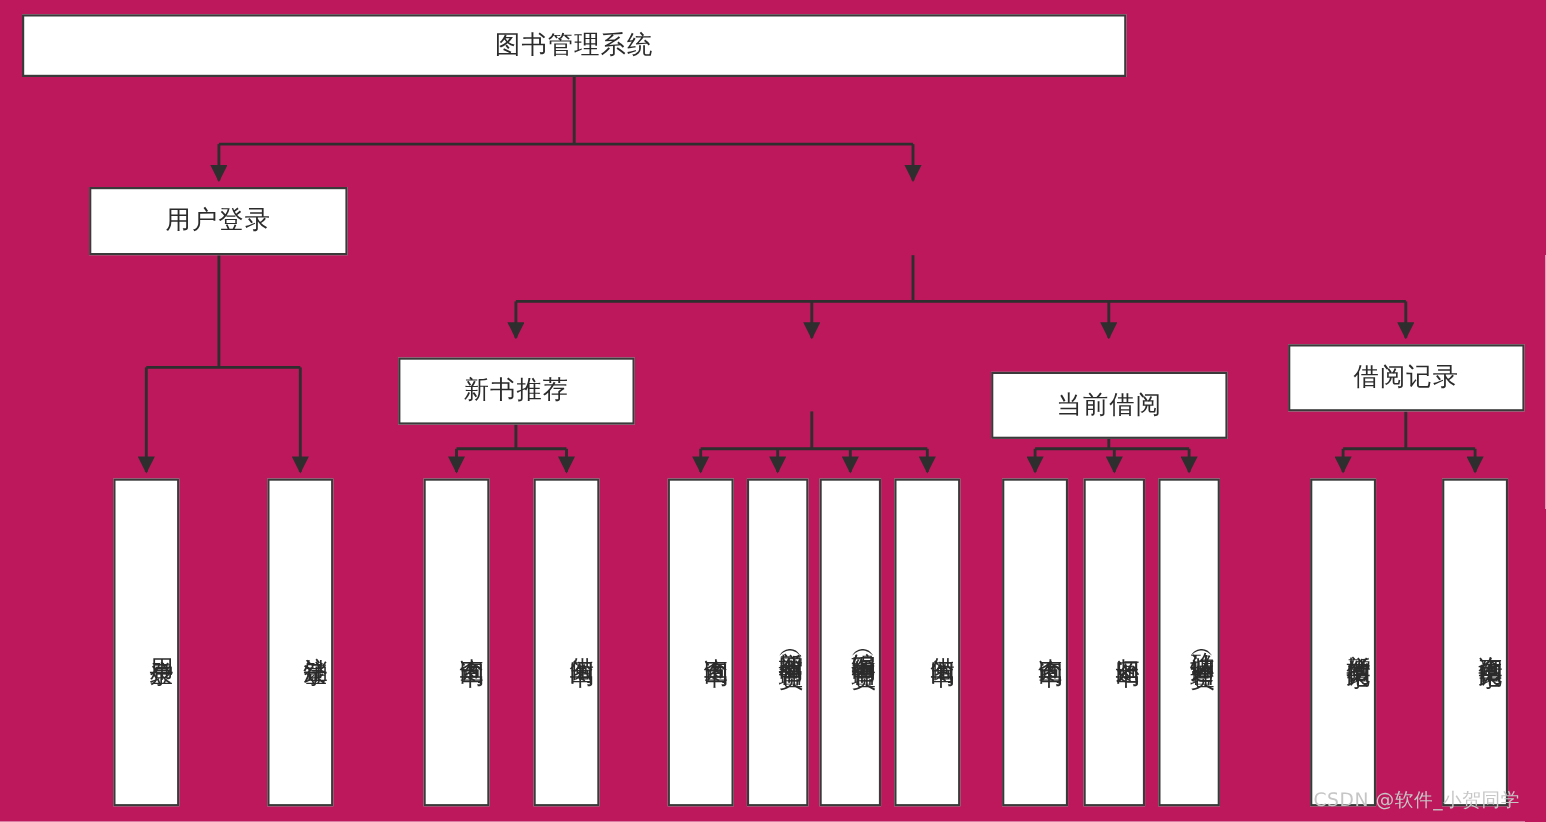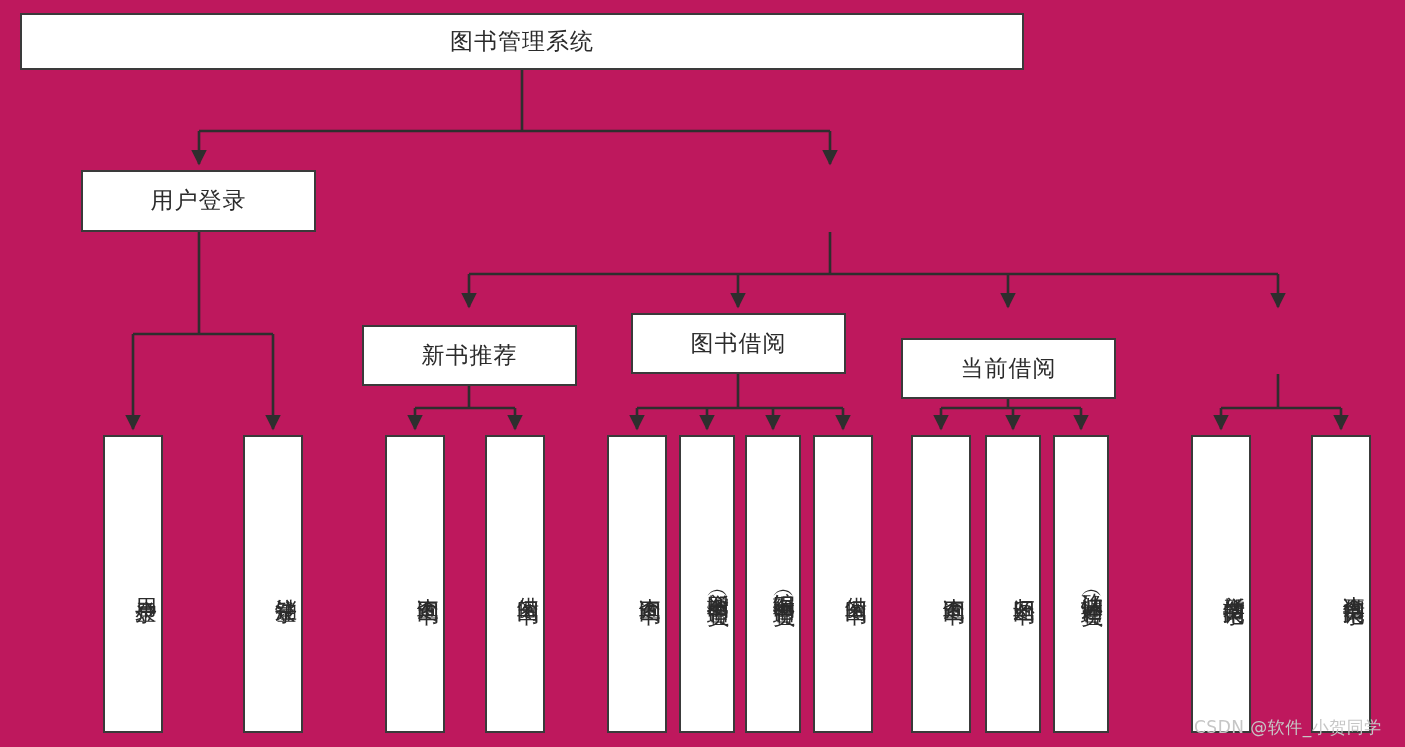--- a/index.html
+++ b/index.html
@@ -125,25 +125,25 @@
     <span>图书管理系统</span>
   </div>
 
   <div class="node horiz" style="left:81px; top:170px; width:235px; height:62px;">
     <span>用户登录</span>
   </div>
 
   <div class="node horiz" style="left:362px; top:313px; width:215px; height:61px;margin-top:12px;">
     <span>新书推荐</span>
   </div>
-  <div class="node horiz" style="left:631px; top:313px; width:215px; height:61px;">
-    <span>图书借阅</span>
-  </div>
   <div class="node horiz" style="left:901px; top:313px; width:215px; height:61px;margin-top:25px;">
     <span>当前借阅</span>
+  </div>
+  <div class="node horiz" style="left:1171px; top:313px; width:215px; height:61px;">
+    <span>借阅记录</span>
   </div>
 
   <div class="node vert" style="left:103px; top:435px; width:60px; height:298px;">
     <span class="vlabel">用户登录</span>
   </div>
   <div class="node vert" style="left:243px; top:435px; width:60px; height:298px;">
     <span class="vlabel">注销登录</span>
   </div>
 
   <div class="node vert" style="left:385px; top:435px; width:60px; height:298px;">

